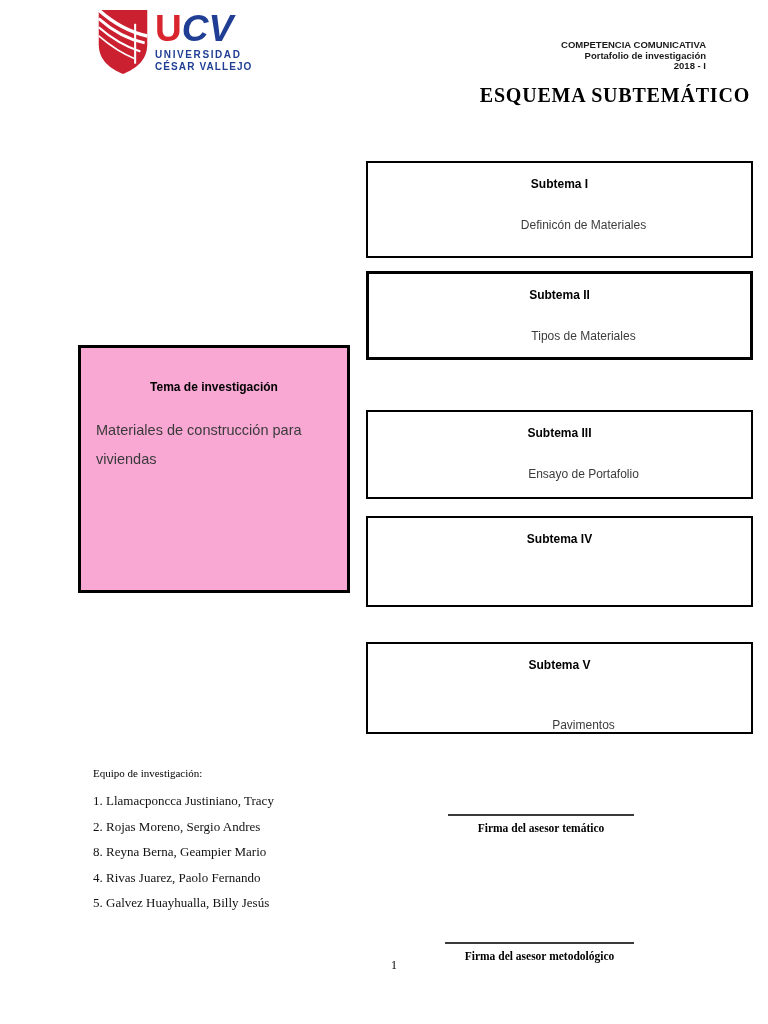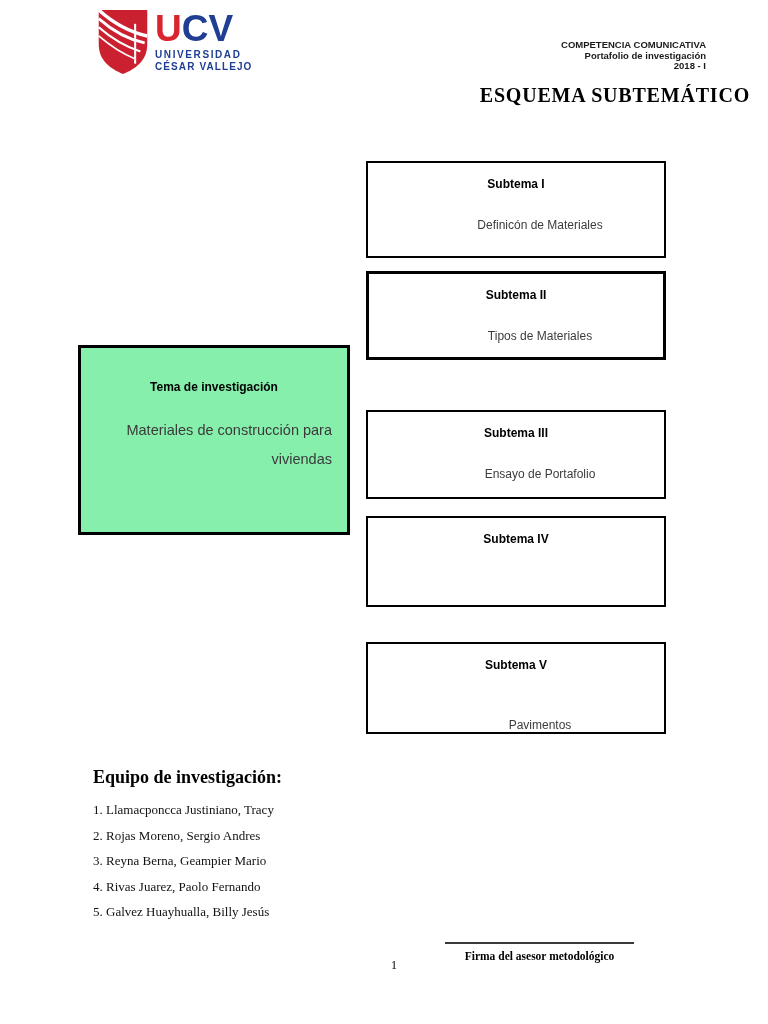--- a/index.html
+++ b/index.html
@@ -13,21 +13,21 @@
     color: #000;
     overflow: hidden;
   }
 
   
   .logo { position: absolute; left: 97px; top: 8px; display: flex; }
   .logo-shield { width: 52px; height: 68px; }
   .logo-text { margin-left: 6px; margin-top: 2px; font-family: "Liberation Sans", sans-serif; }
   .logo-acronym { font-size: 37px; font-weight: bold; line-height: 38px; letter-spacing: 0px; }
   .logo-acronym .u  { color: #d8252e; }
-  .logo-acronym .cv { color: #203f94; }
+  .logo-acronym .cv { color: #203f94; font-style: italic; }
   .logo-line1 { color: #203f94; font-weight: bold; font-size: 10px; letter-spacing: 1.6px; margin-top: 1px; }
   .logo-line2 { color: #203f94; font-weight: bold; font-size: 10px; letter-spacing: 1.1px; margin-top: 1px; }
 
   
   .header-right {
     position: absolute; top: 40px; right: 62px;
     text-align: right;
     font-family: "Liberation Sans", sans-serif;
     font-weight: bold; font-size: 9.5px; line-height: 10.5px;
     color: #1a1a1a;
@@ -35,50 +35,50 @@
 
   
   .doc-title {
     position: absolute; top: 84px; left: 50px; width: 700px;
     text-align: right;
     font-weight: bold; font-size: 20px; letter-spacing: 0.8px;
   }
 
   
   .sub-box {
-    position: absolute; left: 366px; width: 300px;
+    position: absolute; left: 366px; width: 387px;
     border: 2px solid #000;
     background: #fff;
     display: flex; flex-direction: column; align-items: center;
     text-align: center;
     font-family: "Liberation Sans", sans-serif;
   }
   .sub-box.thick { border-width: 3px; }
   .sub-heading { font-weight: bold; font-size: 12px; margin-top: 14px; color: #000; }
   .sub-body    { font-size: 12px; margin-top: 27px; color: #3c3c3c; padding-left: 48px; }
   .box-1 { top: 161px; height: 97px; }
   .box-2 { top: 271px; height: 89px; }
   .box-3 { top: 410px; height: 89px; text-align: right; }
   .box-4 { top: 516px; height: 91px; }
   .box-5 { top: 642px; height: 92px; justify-content: space-between; }
 
   
   .tema-box {
-    position: absolute; left: 78px; top: 345px; width: 272px; height: 190px;
-    border: 3px solid #000; background: #86efac;
+    position: absolute; left: 78px; top: 345px; width: 272px; height: 248px;
+    border: 3px solid #000; background: #f9a8d4;
     display: flex; flex-direction: column; align-items: center;
-    text-align: right;
+    text-align: left;
     font-family: "Liberation Sans", sans-serif;
   }
   .tema-heading { font-weight: bold; font-size: 12px; margin-top: 32px; }
   .tema-body { font-size: 14.5px; color: #3a3a3a; margin-top: 22px; width: 236px; line-height: 29px; }
 
   
   .equipo { position: absolute; left: 93px; top: 767px; }
-  .equipo-heading { font-weight: bold; font-size: 18px; }
+  .equipo-heading { font-weight: normal; font-size: 11px; }
   .equipo-list { margin-top: 9px; }
   .equipo-member { font-size: 13px; line-height: 25.5px; color: #111; }
 
   
   .signature { position: absolute; text-align: center; }
   .signature-1 { left: 448px; top: 814px; width: 186px; }
   .signature-2 { left: 445px; top: 942px; width: 189px; }
   .signature-line { border-top: 2px solid #3a3a3a; width: 100%; height: 0; }
   .signature-label { margin-top: 6px; font-weight: bold; font-size: 11.5px; white-space: nowrap; }
 
@@ -141,26 +141,30 @@
   <div class="sub-box box-5">
     <div class="sub-heading">Subtema V</div>
     <div class="sub-body">Pavimentos</div>
   </div>
 
   <div class="equipo">
     <div class="equipo-heading">Equipo de investigación:</div>
     <div class="equipo-list">
       <div class="equipo-member">1. Llamacponcca Justiniano, Tracy</div>
       <div class="equipo-member">2. Rojas Moreno, Sergio Andres</div>
-      <div class="equipo-member">3. Reyna Berna, Geampier Mario</div>
+      <div class="equipo-member">8. Reyna Berna, Geampier Mario</div>
       <div class="equipo-member">4. Rivas Juarez, Paolo Fernando</div>
       <div class="equipo-member">5. Galvez Huayhualla, Billy Jesús</div>
     </div>
   </div>
 
+  <div class="signature signature-1">
+    <div class="signature-line"></div>
+    <div class="signature-label">Firma del asesor temático</div>
+  </div>
 
   <div class="signature signature-2">
     <div class="signature-line"></div>
     <div class="signature-label">Firma del asesor metodológico</div>
   </div>
 
   <div class="page-number">1</div>
 
 </div>
 

